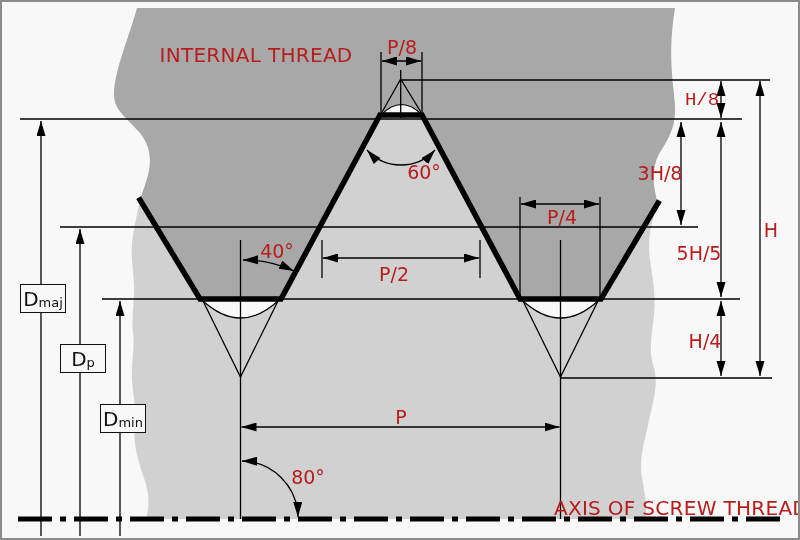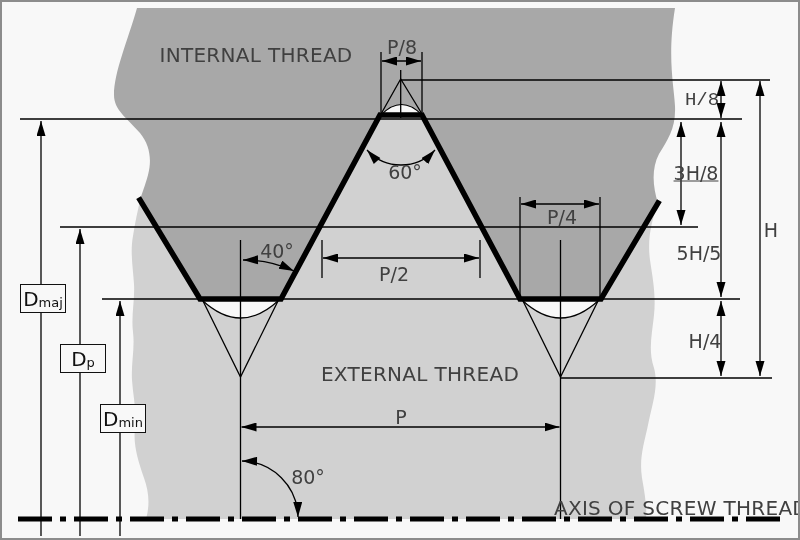--- a/index.html
+++ b/index.html
@@ -10,21 +10,21 @@
     border:2px solid #8c8c8c;
     background:#f8f8f8;
     font-family:"DejaVu Sans","Liberation Sans",sans-serif;
     overflow:hidden;
   }
   .stage svg{position:absolute;left:0;top:0;}
   .lbl{
     position:absolute;
     transform:translate(-50%,-50%);
     white-space:nowrap;
-    color:#404040;
+    color:#b91c1c;
     font-size:19px;
     line-height:1;
   }
   .lbl.big{font-size:20px;letter-spacing:0.3px;}
   .dbox{
     position:absolute;
     box-sizing:border-box;
     width:46px;height:29px;
     border:1.4px solid #111;
     background:#f8f8f8;
@@ -120,31 +120,30 @@
       <path d="M243,260 A118,118 0 0 1 294,271" marker-start="url(#arrS)" marker-end="url(#arrE)"></path>
       <path d="M242,461 A57,57 0 0 1 298,517" marker-start="url(#arrS)" marker-end="url(#arrE)"></path>
     </g>
 
     <path d="M140,200 L200,299 L281,299 L380,115 L422,115 L520,299 L601,299 L658,203" fill="none" stroke="#000" stroke-width="5.5" stroke-linecap="square"></path>
 
     <line x1="18" y1="519" x2="785" y2="519" stroke="#000" stroke-width="5" stroke-dasharray="34 8 6 8"></line>
   </svg>
 
   <div class="lbl big" style="left:254px;top:53px;">INTERNAL THREAD</div>
-  <div class="lbl big" style="left:418px;top:372px;">EXTERNAL THREAD</div>
   <div class="lbl big" style="left:679px;top:506px;">AXIS OF SCREW THREAD</div>
 
   <div class="lbl" style="left:400px;top:45px;">P/8</div>
   <div class="lbl" style="left:700px;top:98px;font-family:Liberation Mono, monospace;">H/8</div>
-  <div class="lbl" style="left:694px;top:171px;text-decoration:underline;">3H/8</div>
+  <div class="lbl" style="left:658px;top:171px;">3H/8</div>
   <div class="lbl" style="left:560px;top:215px;">P/4</div>
   <div class="lbl" style="left:697px;top:251px;">5H/5</div>
   <div class="lbl" style="left:769px;top:228px;">H</div>
   <div class="lbl" style="left:392px;top:272px;">P/2</div>
-  <div class="lbl" style="left:403px;top:170px;">60°</div>
+  <div class="lbl" style="left:422px;top:170px;">60°</div>
   <div class="lbl" style="left:275px;top:249px;">40°</div>
   <div class="lbl" style="left:703px;top:339px;text-align:center;">H/4</div>
   <div class="lbl" style="left:399px;top:415px;">P</div>
   <div class="lbl" style="left:306px;top:475px;">80°</div>
 
   <div class="dbox" style="left:18px;top:282px;">
     <span>D</span>
       <span class="sub">maj</span>
   </div>
   <div class="dbox" style="left:58px;top:342px;">

